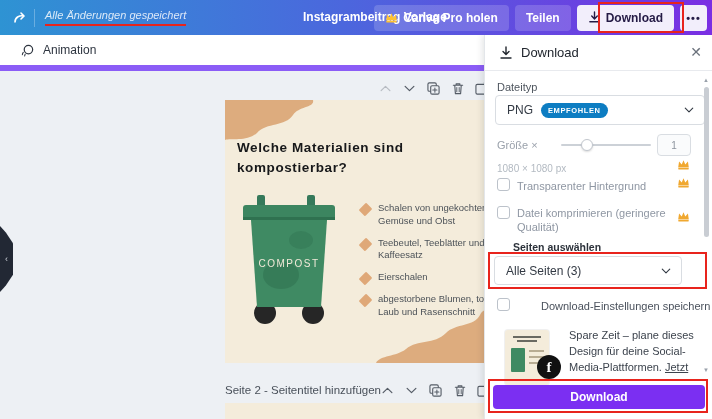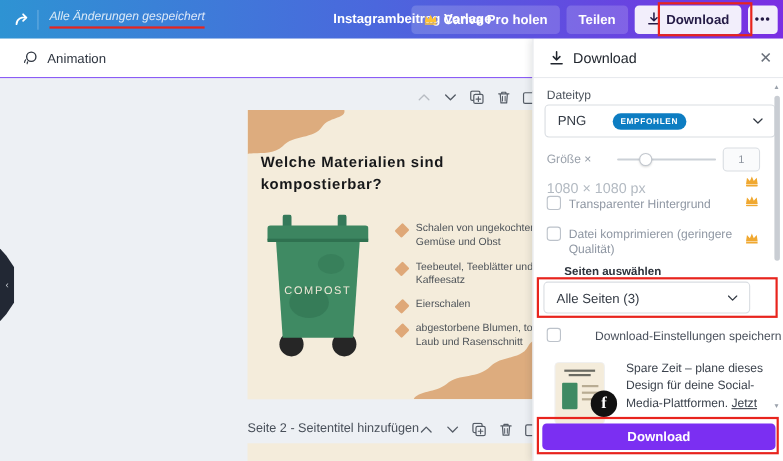--- a/index.html
+++ b/index.html
@@ -17,21 +17,21 @@
     border-bottom:2px solid #e8241d; padding-bottom:3px; }
   .design-title { position:absolute; left:303px; top:10px; color:#fff; font-weight:bold; font-size:12px; }
   .tb-right { position:absolute; right:5px; top:0; height:35px; display:flex; align-items:center; gap:6px; }
   .tb-btn { border-radius:4px; padding:6px 11px; font-size:12px; font-weight:bold; color:#fff;
     background:rgba(255,255,255,.17); display:flex; align-items:center; gap:5px; cursor:pointer; white-space:nowrap; }
   .tb-btn.light { background:#f2eefb; color:#241a45; }
   .more-btn { background:#f2eefb; color:#241a45; border-radius:4px; width:27px; height:26px;
     display:flex; align-items:center; justify-content:center; font-size:11px; font-weight:bold; letter-spacing:1px; cursor:pointer; }
 
   
-  .toolbar { left:0; top:35px; width:712px; height:36px; background:#fff; border-bottom:1px solid #8b5cf6;
+  .toolbar { left:0; top:35px; width:712px; height:36px; background:#fff; border-bottom:6px solid #8b5cf6;
     display:flex; align-items:center; z-index:1; }
   .anim-btn { margin-left:12px; display:flex; align-items:center; gap:8px; font-size:12px; color:#2e3540;
     padding:6px 8px; border-radius:4px; cursor:pointer; }
 
   
   .canvas-area { left:0; top:71px; width:712px; height:348px; background:#edf0f4; }
   .left-tab { left:0; top:226px; width:13px; height:66px; background:#222834; z-index:3;
     clip-path:polygon(0 0, 45% 10%, 100% 26%, 100% 74%, 45% 90%, 0 100%);
     display:flex; align-items:center; justify-content:center; color:#cfd3da; font-size:9px; cursor:pointer; }
 
@@ -57,29 +57,29 @@
   .panel-header { position:absolute; left:0; top:0; width:100%; height:36px; border-bottom:1px solid #e8eaee;
     display:flex; align-items:center; }
   .panel-header .ptitle { font-size:13px; color:#21262e; margin-left:8px; }
   .panel-close { position:absolute; right:10px; top:10px; font-size:14px; color:#6a717b; cursor:pointer; line-height:1; }
   .plabel { position:absolute; font-size:11px; color:#4e555e; }
   .plabel.bold { font-weight:bold; font-size:10.5px; color:#2c323b; }
   .dropdown { position:absolute; border:1px solid #d9dde2; border-radius:4px; background:#fff;
     display:flex; align-items:center; cursor:pointer; }
   .dd-value { font-size:12px; color:#333a44; margin-left:11px; }
   .dd-chevron { position:absolute; right:10px; }
-  .badge { margin-left:24px; background:#0d7dc2; color:#fff; font-size:7.5px; font-weight:bold;
+  .badge { margin-left:8px; background:#0d7dc2; color:#fff; font-size:7.5px; font-weight:bold;
     letter-spacing:.6px; border-radius:9px; padding:3px 7px; }
   .gray-label { color:#9aa1ab; }
   .slider-track { position:absolute; height:2px; background:#ccd1d7; border-radius:1px; }
   .slider-thumb { position:absolute; width:12px; height:12px; border-radius:50%; background:#fff;
     border:1px solid #c2c7ce; box-shadow:0 1px 2px rgba(0,0,0,.15); cursor:pointer; }
   .size-box { position:absolute; width:34px; height:22px; border:1px solid #d9dde2; border-radius:4px;
     font-size:10px; color:#8d949e; display:flex; align-items:center; justify-content:center; background:#fafbfc; }
-  .dims { position:absolute; font-size:13px; color:#b3bac2; }
+  .dims { position:absolute; font-size:10px; color:#b3bac2; }
   .checkbox { position:absolute; width:13px; height:13px; border:1.5px solid #bcc2ca; border-radius:3px; background:#fff; cursor:pointer; }
   .cb-label { position:absolute; font-size:11px; line-height:1.3; }
   .cb-label.muted { color:#8f97a3; }
   .cb-label.dark { color:#4a515c; }
   .crown { position:absolute; width:13px; height:11px; }
   .promo-thumb { position:absolute; left:20px; top:295px; width:44px; height:55px; background:#f4ecdb;
     border-radius:3px; overflow:hidden; box-shadow:0 0 0 1px rgba(0,0,0,.06); }
   .promo-text { position:absolute; left:84px; top:292px; width:132px; font-size:11px; line-height:16px; color:#3c434d; }
   .promo-link { text-decoration:underline; cursor:pointer; color:#3c434d; }
   .fb-circle { position:absolute; left:52px; top:320px; width:24px; height:24px; border-radius:50%;

